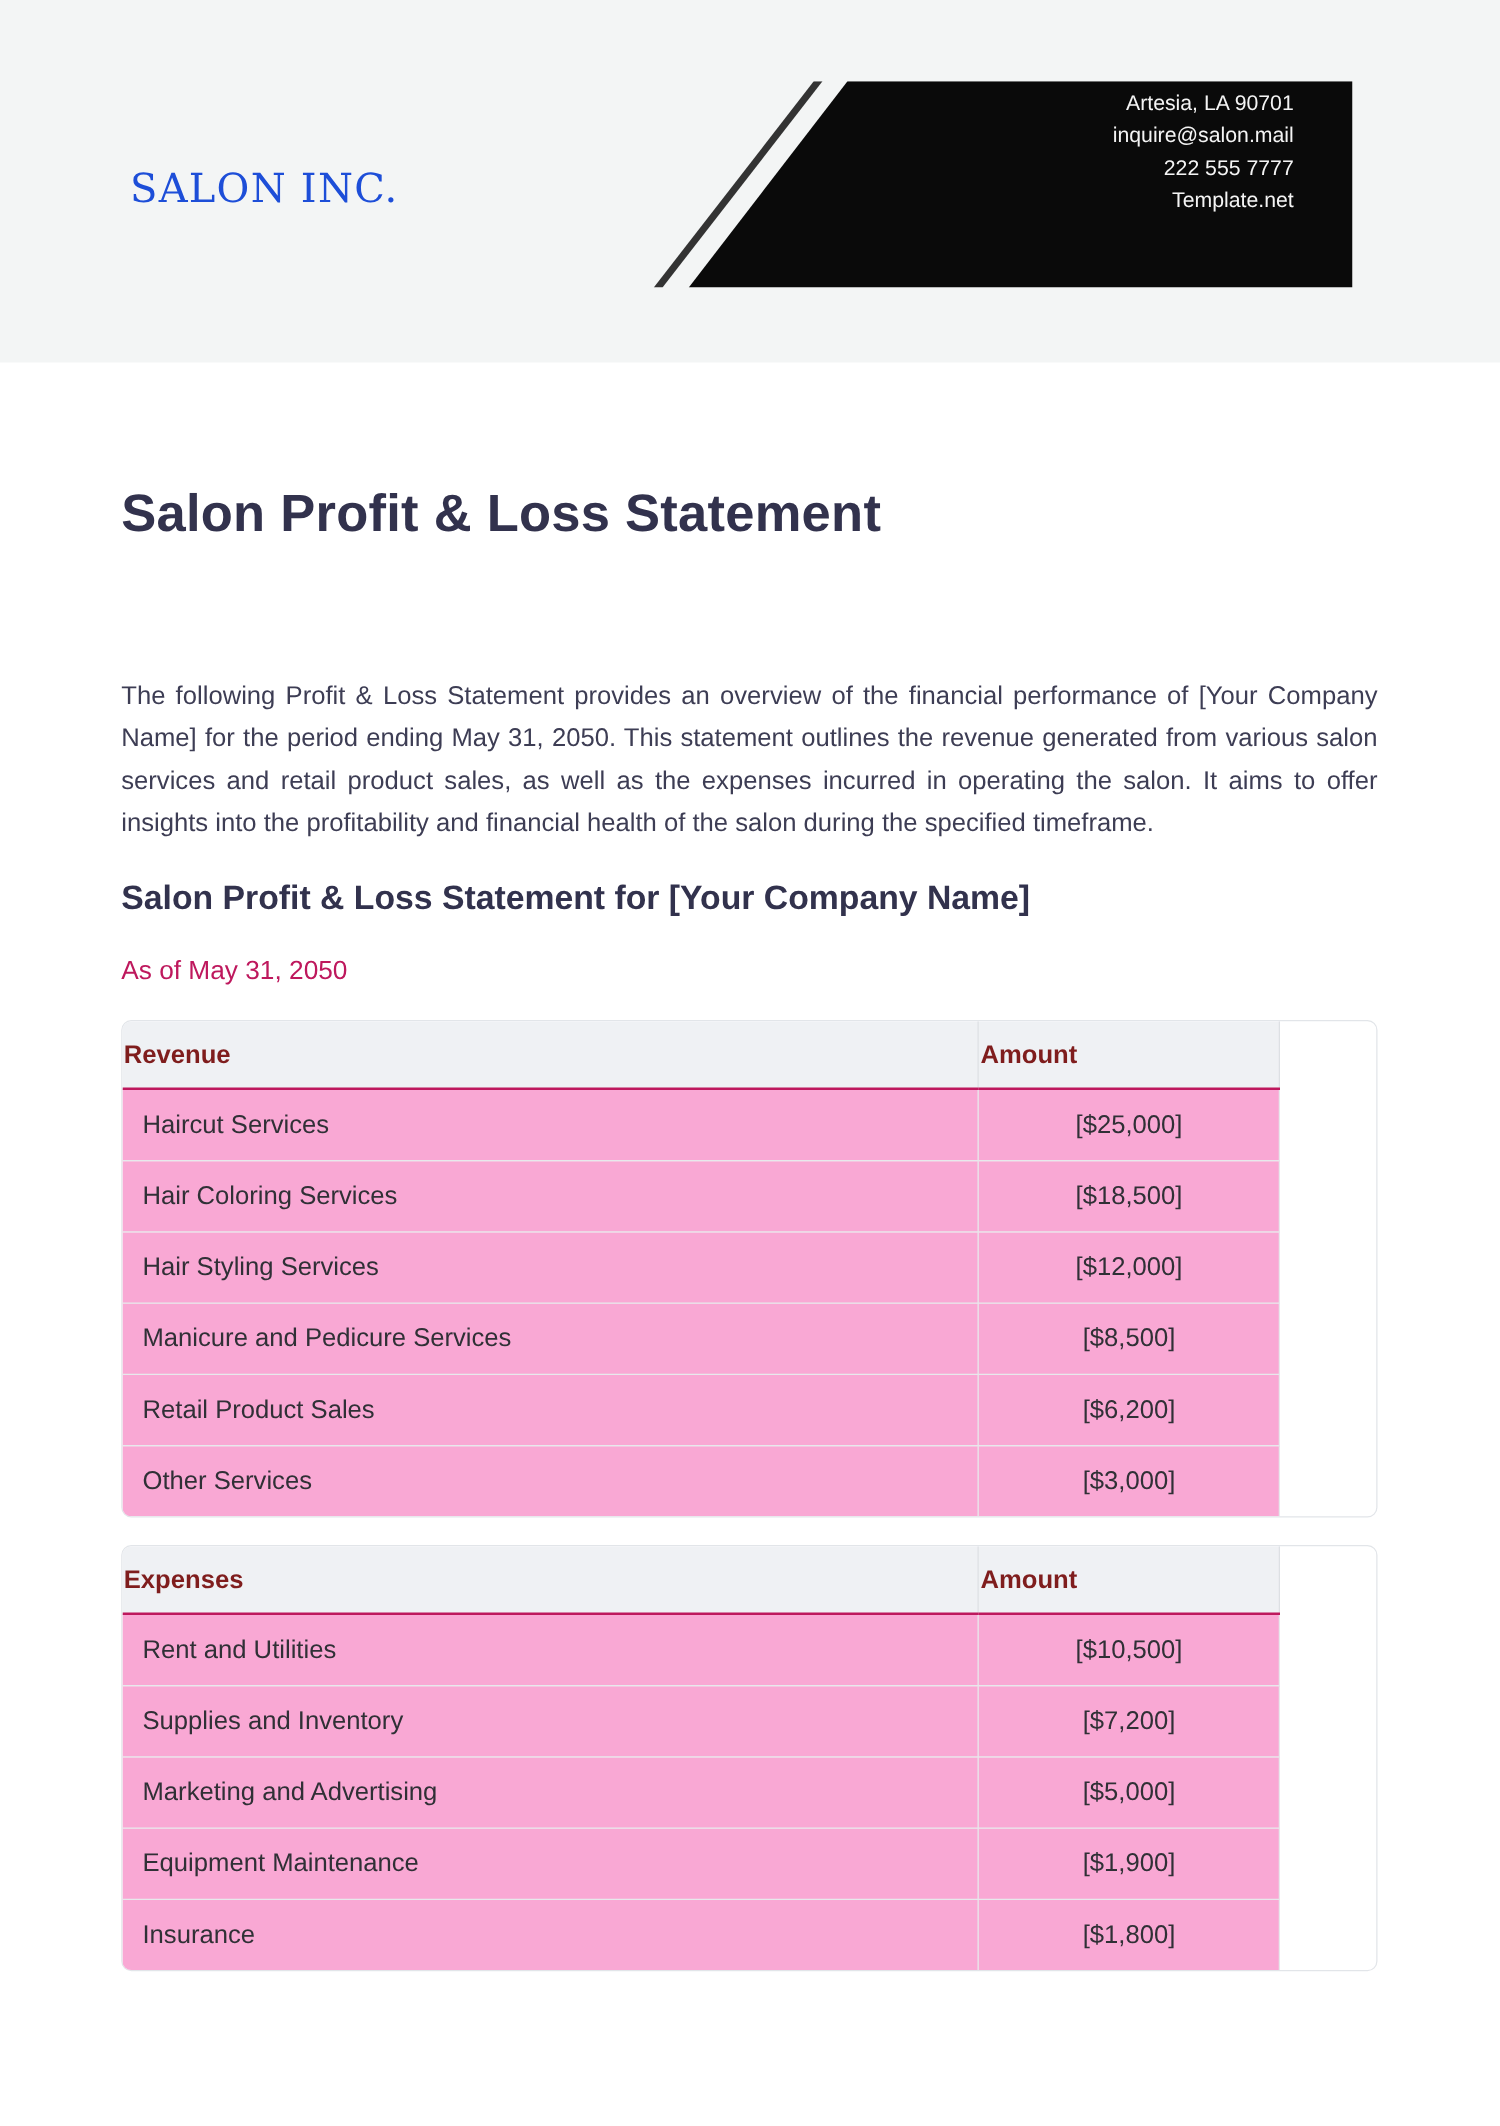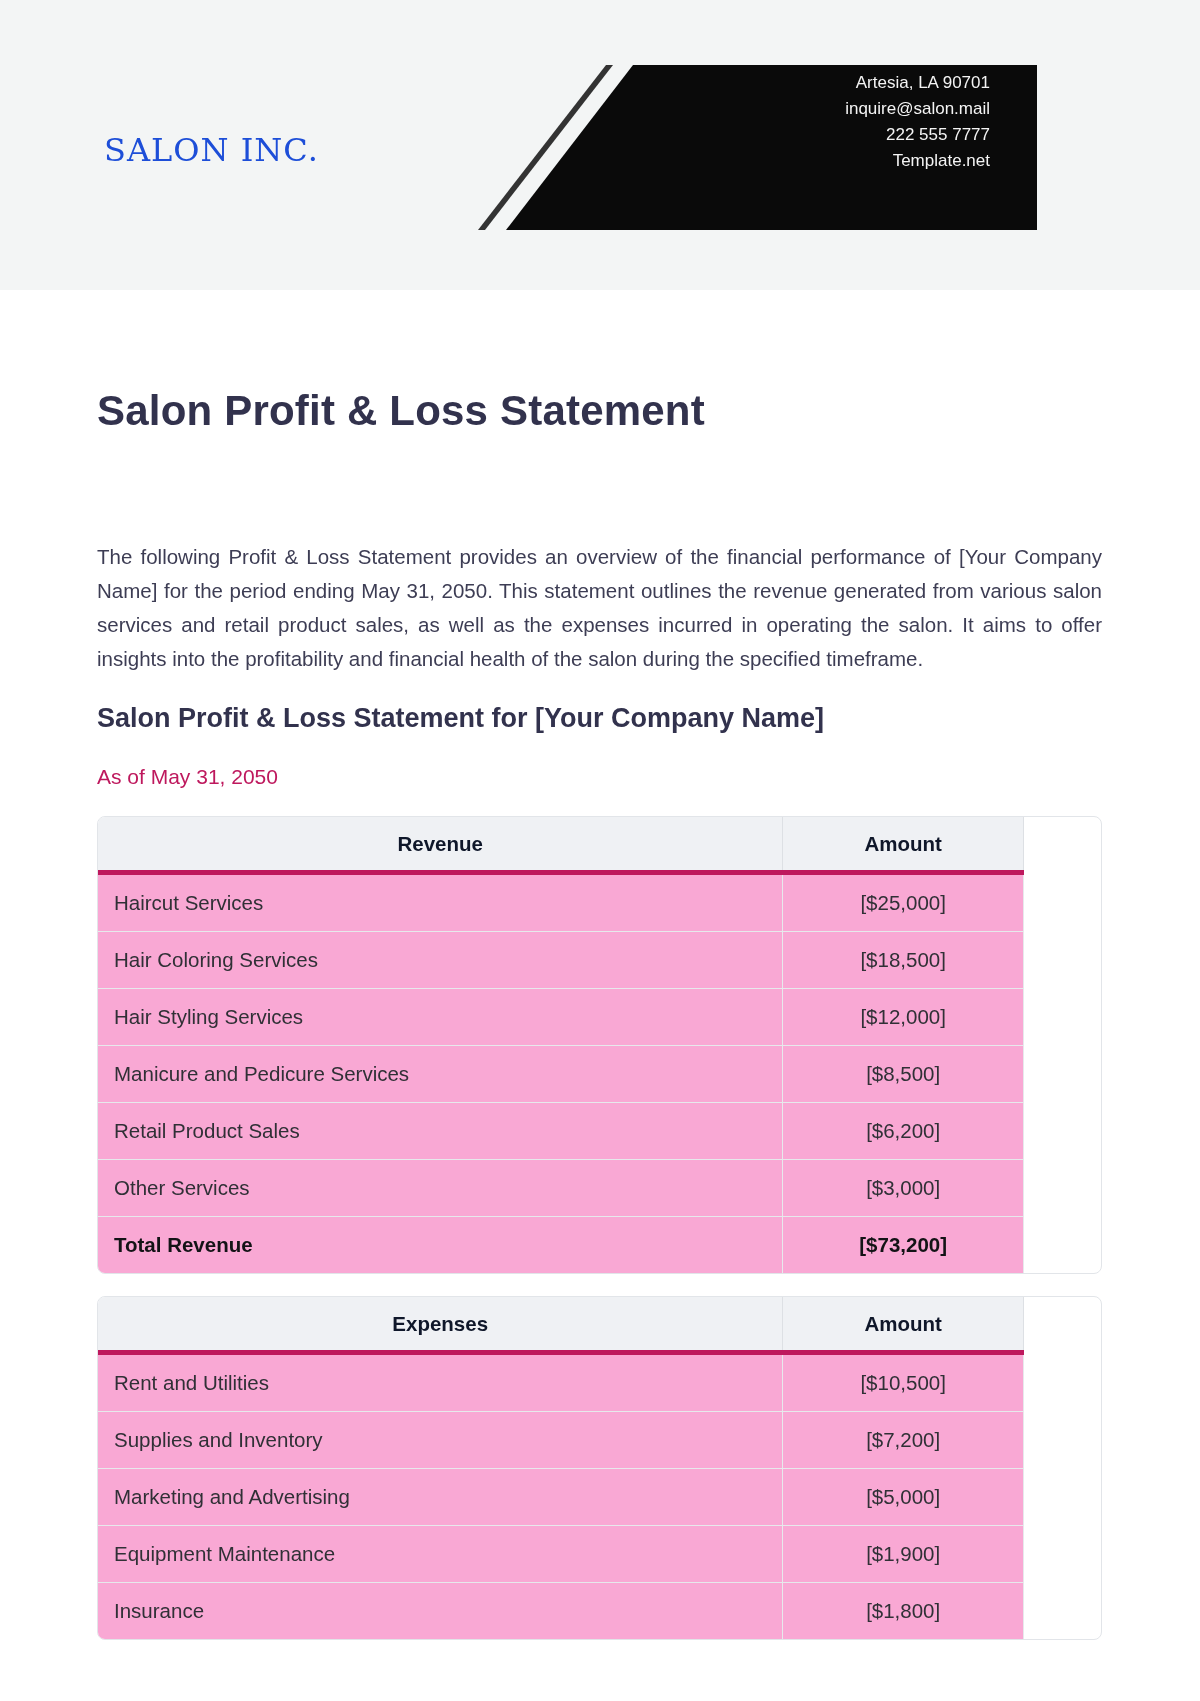--- a/index.html
+++ b/index.html
@@ -7,21 +7,21 @@
     width:1200px;height:1701px;overflow:hidden;background:#ffffff;
     font-family:"Liberation Sans", sans-serif;position:relative;
   }
   
   .top-band{position:relative;width:100%;height:290px;background:#f3f5f5;}
   .logo{
     position:absolute;left:104px;top:152px;transform:translateY(-54%);
     font-family:"DejaVu Serif","Liberation Serif",serif;
     font-size:32px;font-weight:500;letter-spacing:1px;color:#1d4ed8;white-space:nowrap;
   }
-  .brandbar{position:absolute;left:423px;top:65px;width:614px;height:119px;}
+  .brandbar{position:absolute;left:468px;top:65px;width:614px;height:119px;}
   .brandbar svg{position:absolute;left:0;top:0;width:614px;height:165px;display:block;}
   .contact{
     position:absolute;right:47px;top:50%;transform:translateY(-53%);
     text-align:right;color:#f4f4f4;font-size:17px;line-height:26px;white-space:nowrap;
   }
   
   .content{width:1005px;margin-left:97px;}
   .doc-title{
     margin:98px 0 0 0;font-size:42px;line-height:46px;
     font-weight:700;color:#32324d;letter-spacing:0.2px;
@@ -35,22 +35,22 @@
   }
   .asof{margin-top:30px;font-size:21px;line-height:26px;color:#be185d;}
   
   .table-card{
     margin-top:26px;border:1px solid #e2e5e9;border-radius:8px;
     padding-right:77px;overflow:hidden;background:#fff;
   }
   .table-card + .table-card{margin-top:22px;}
   table{width:100%;border-collapse:collapse;font-size:20.5px;}
   th{
-    height:51px;background:#eff1f4;color:#0f172a;font-weight:700;
-    border-bottom:5px solid #be185d;text-align:center;
+    height:51px;background:#eff1f4;color:#7f1d1d;font-weight:700;
+    border-bottom:2px solid #be185d;text-align:left;
   }
   th:first-child{width:74%;border-right:1px solid #dde0e4;}
   th:last-child{border-right:1px solid #dde0e4;}
   td{
     padding:16px;border-bottom:1px solid #e7e9ec;color:#303036;line-height:24px;
     background:#f9a8d4;
   }
   td.label-cell{text-align:left;border-right:1px solid #e7e9ec;}
   td.amount-cell{text-align:center;border-right:1px solid #e7e9ec;}
   tr:last-child td{border-bottom:none;}
@@ -107,24 +107,20 @@
     <td class="amount-cell">[$8,500]</td>
   </tr>
           <tr>
     <td class="label-cell">Retail Product Sales</td>
     <td class="amount-cell">[$6,200]</td>
   </tr>
           <tr>
     <td class="label-cell">Other Services</td>
     <td class="amount-cell">[$3,000]</td>
   </tr>
-          <tr class="total">
-    <td class="label-cell">Total Revenue</td>
-    <td class="amount-cell">[$73,200]</td>
-  </tr>
         </tbody>
     </table>
   </section>
 
   <section class="table-card">
     <table>
       <thead>
         <tr>
           <th>Expenses</th>
           <th>Amount</th>

